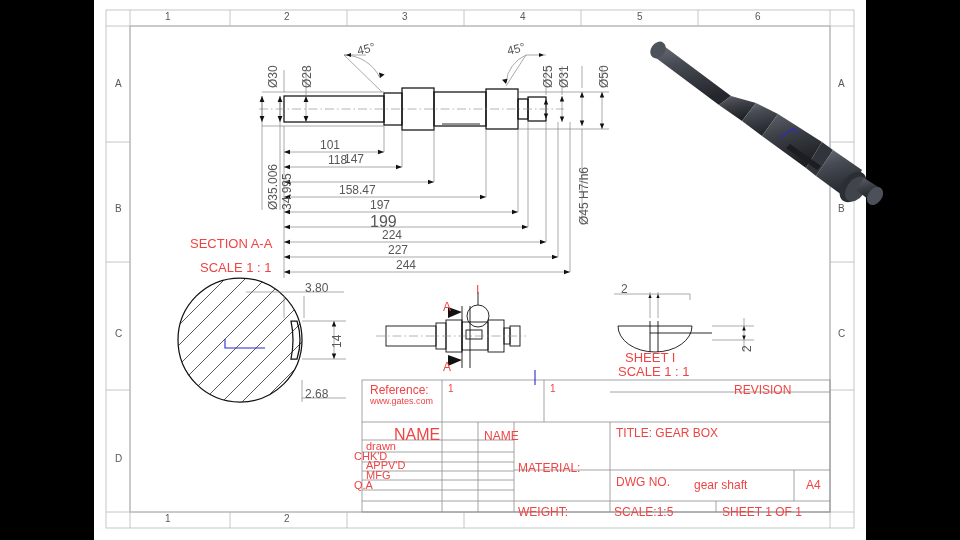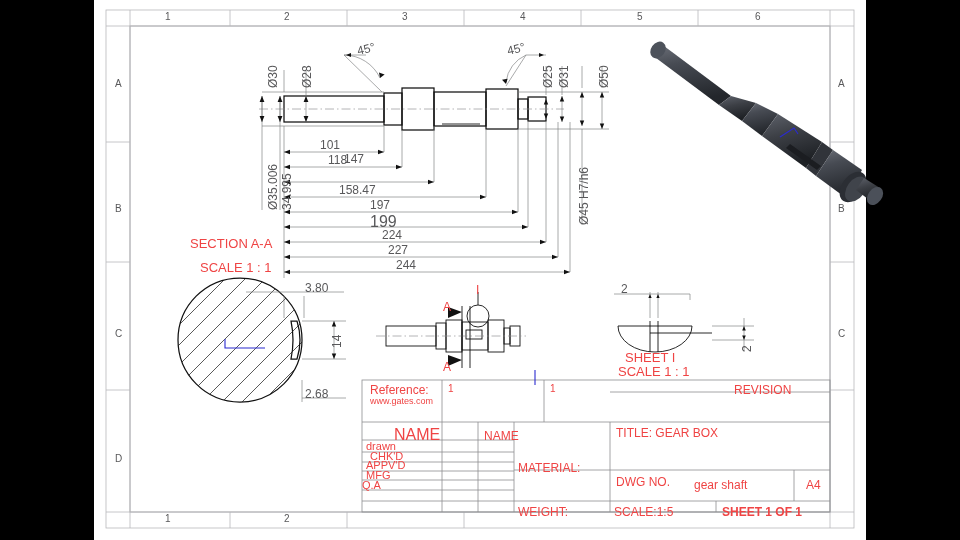--- a/index.html
+++ b/index.html
@@ -375,32 +375,32 @@
 
   <div class="txt tblack" style="left:276px;top:383px;font-size:12px;">Reference:</div>
   <div class="txt tblack" style="left:276px;top:396px;font-size:9px;">www.gates.com</div>
   <div class="txt tblack" style="left:354px;top:383px;font-size:10px;">1</div>
   <div class="txt tblack" style="left:456px;top:383px;font-size:10px;">1</div>
   <div class="txt tblack" style="left:640px;top:383px;font-size:12px;">REVISION</div>
 
   <div class="txt tblack" style="left:300px;top:426px;font-size:16px;">NAME</div>
   <div class="txt tblack" style="left:390px;top:429px;font-size:12px;">NAME</div>
   <div class="txt tblack" style="left:272px;top:440px;font-size:11px;">drawn</div>
-  <div class="txt tblack" style="left:276px;top:450px;font-size:11px;">CHK'D</div>
+  <div class="txt tblack" style="left:260px;top:450px;font-size:11px;">CHK'D</div>
   <div class="txt tblack" style="left:272px;top:459px;font-size:11px;">APPV'D</div>
   <div class="txt tblack" style="left:272px;top:469px;font-size:11px;">MFG</div>
-  <div class="txt tblack" style="left:268px;top:479px;font-size:11px;">Q.A</div>
+  <div class="txt tblack" style="left:260px;top:479px;font-size:11px;">Q.A</div>
 
   <div class="txt tblack" style="left:522px;top:426px;font-size:12px;">TITLE: GEAR BOX</div>
   <div class="txt tblack" style="left:424px;top:461px;font-size:12px;">MATERIAL:</div>
   <div class="txt tblack" style="left:424px;top:505px;font-size:12px;">WEIGHT:</div>
   <div class="txt tblack" style="left:522px;top:475px;font-size:12px;">DWG NO.</div>
   <div class="txt tblack" style="left:592px;top:478px;font-size:12px;margin-left:8px;">gear shaft</div>
   <div class="txt tblack" style="left:712px;top:478px;font-size:12px;">A4</div>
   <div class="txt tblack" style="left:520px;top:505px;font-size:12px;">SCALE:1:5</div>
-  <div class="txt tblack" style="left:628px;top:505px;font-size:12px;font-weight:bold;">SHEET 1 OF 1</div>
+  <div class="txt tblack" style="left:628px;top:505px;font-size:12px;">SHEET 1 OF 1</div>
 
   <svg width="772" height="540">
     <line class="blue" x1="441" y1="370" x2="441" y2="385"></line>
   </svg>
 
 </div>
 </div>
 
 </body></html>

